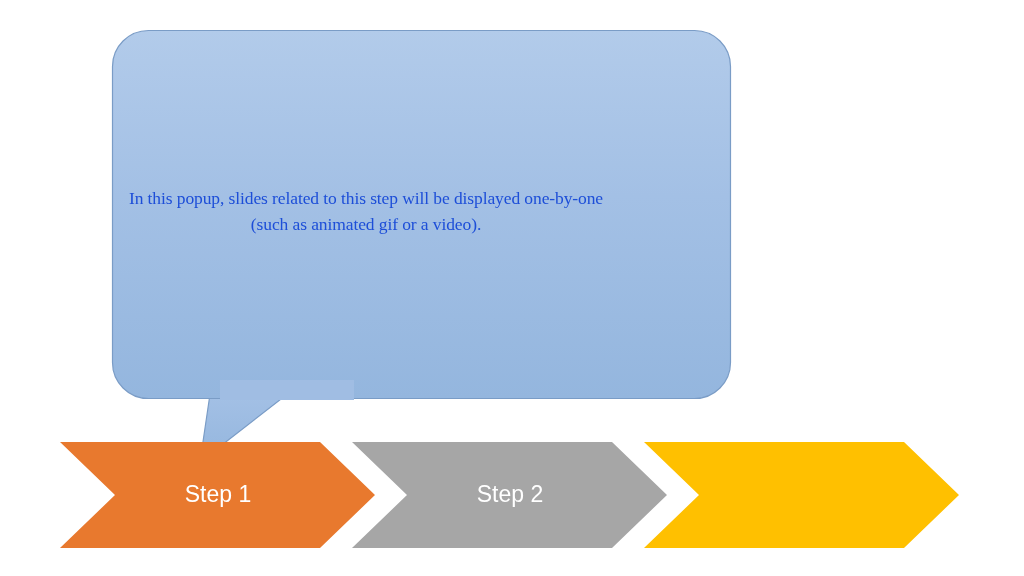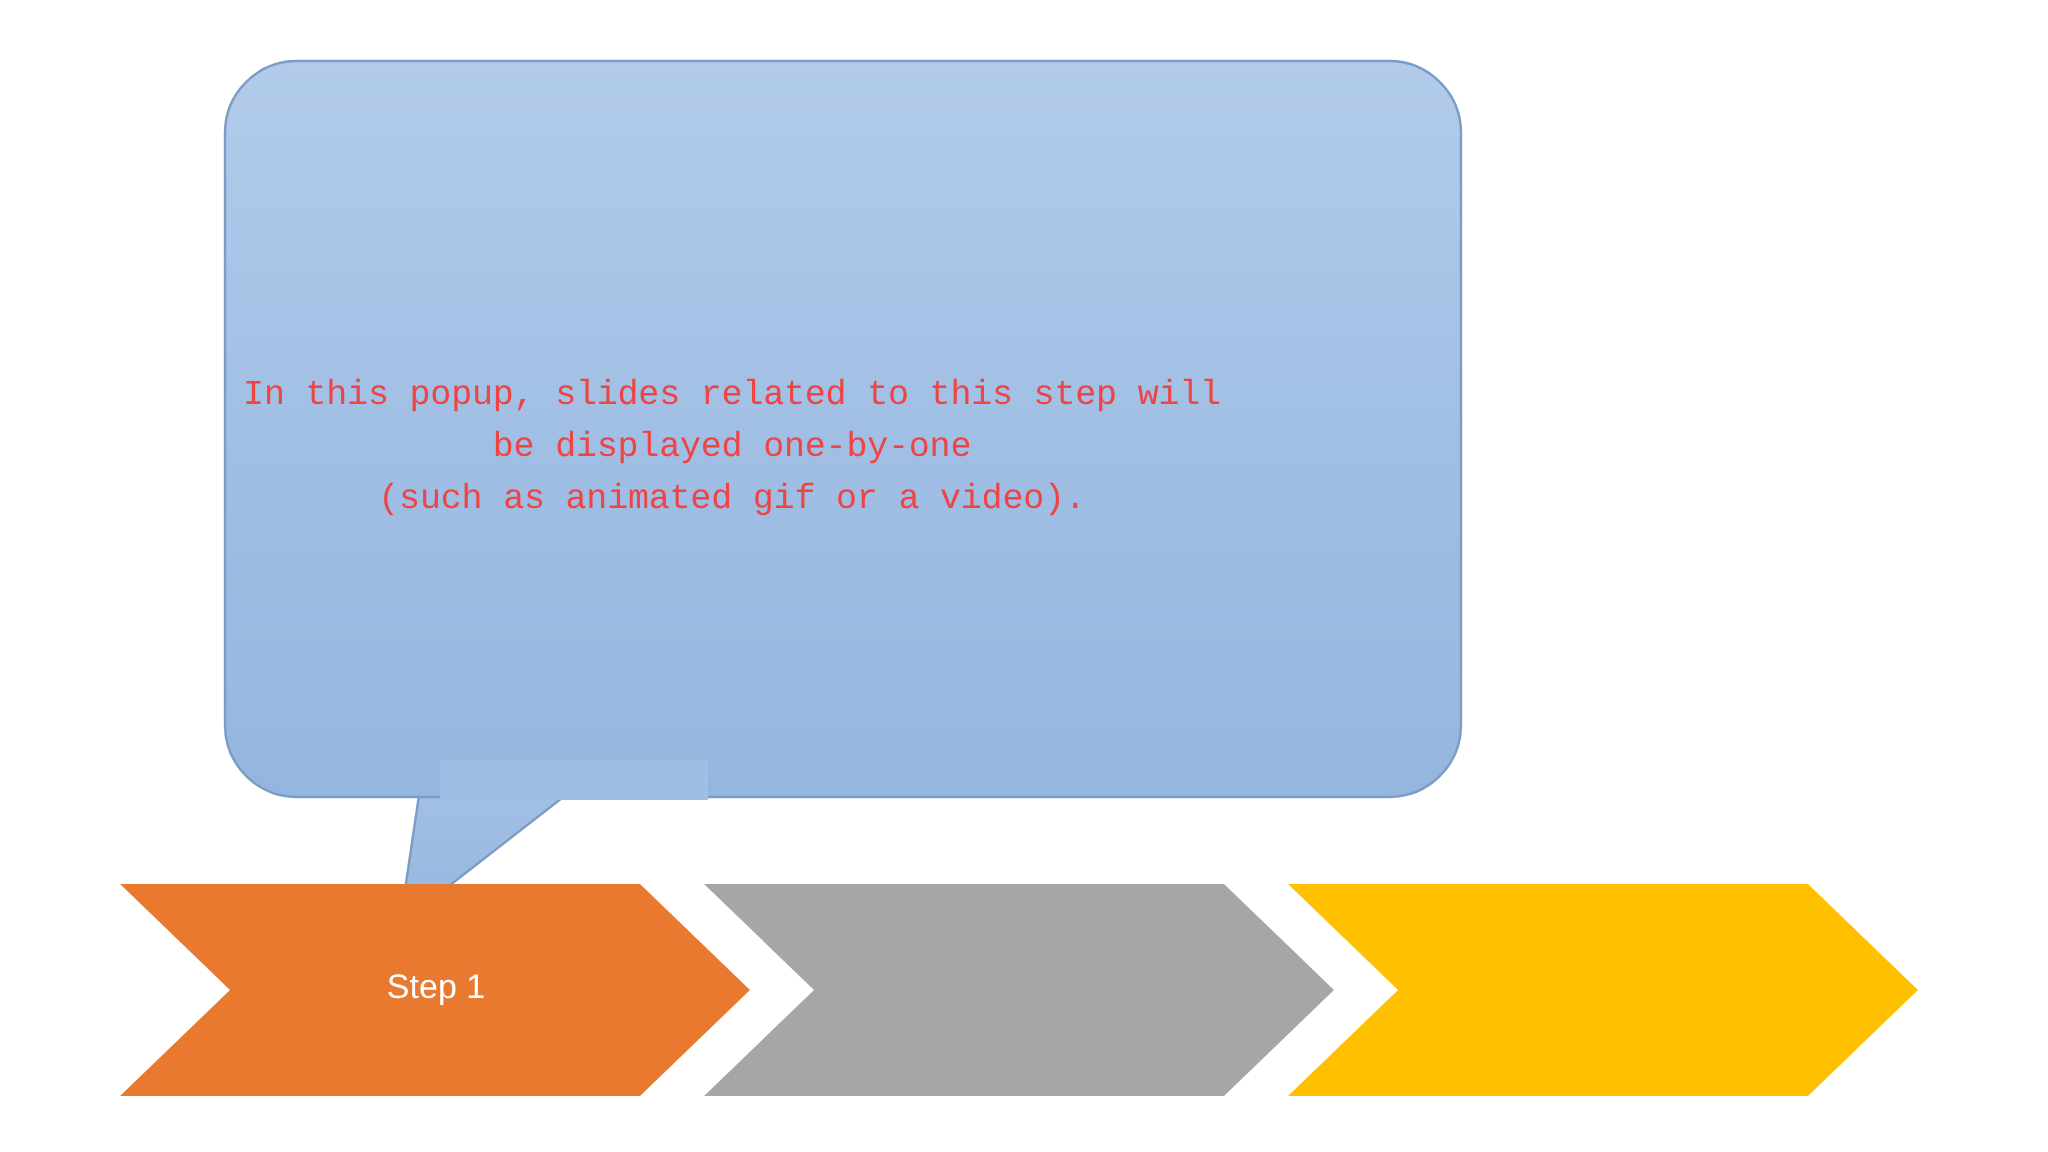--- a/index.html
+++ b/index.html
@@ -25,32 +25,32 @@
     top: 0;
     width: 1024px;
     height: 576px;
   }
   .bubble-text {
     position: absolute;
     left: 112px;
     top: 185px;
     width: 508px;
     text-align: center;
-    font-family: Liberation Mono, monospace;
+    font-family: Liberation Serif, serif;
     font-size: 17.5px;
     line-height: 26px;
-    color: #ef4444;
+    color: #1d4ed8;
     letter-spacing: -0.1px;
     white-space: pre-line;
   }
   .step-label {
     position: absolute;
     text-align: center;
     font-family: "Liberation Sans", sans-serif;
-    font-size: 17px;
+    font-size: 23px;
     color: #ffffff;
     line-height: 26px;
     top: 481px;
     width: 200px;
   }
   #step-1-label { left: 118px; }
   #step-2-label { left: 410px; }
   #step-3-label { left: 702px; }
 </style>
 </head>
@@ -78,15 +78,16 @@
     <polygon points="352,442 612,442 667,495 612,548 352,548 407,495" fill="#A6A6A6"></polygon>
 
     <polygon points="644,442 904,442 959,495 904,548 644,548 699,495" fill="#FFC000"></polygon>
   </svg>
 
   <div class="bubble-text">In this popup, slides related to this step will be displayed one-by-one
 (such as animated gif or a video).</div>
 
   <div class="step-label" id="step-1-label">Step 1</div>
 
+  <div class="step-label" id="step-2-label">Step 2</div>
 
 
 </div>
 
 </body></html>

